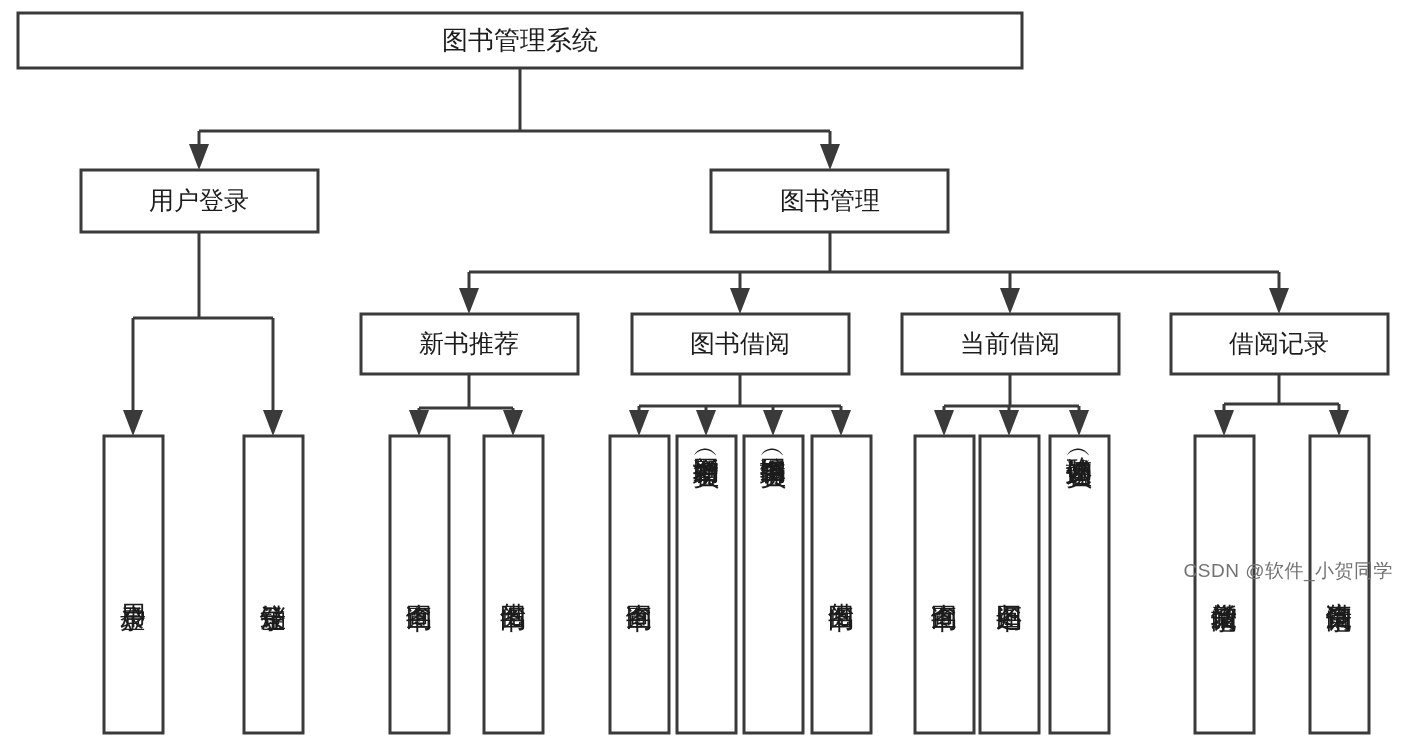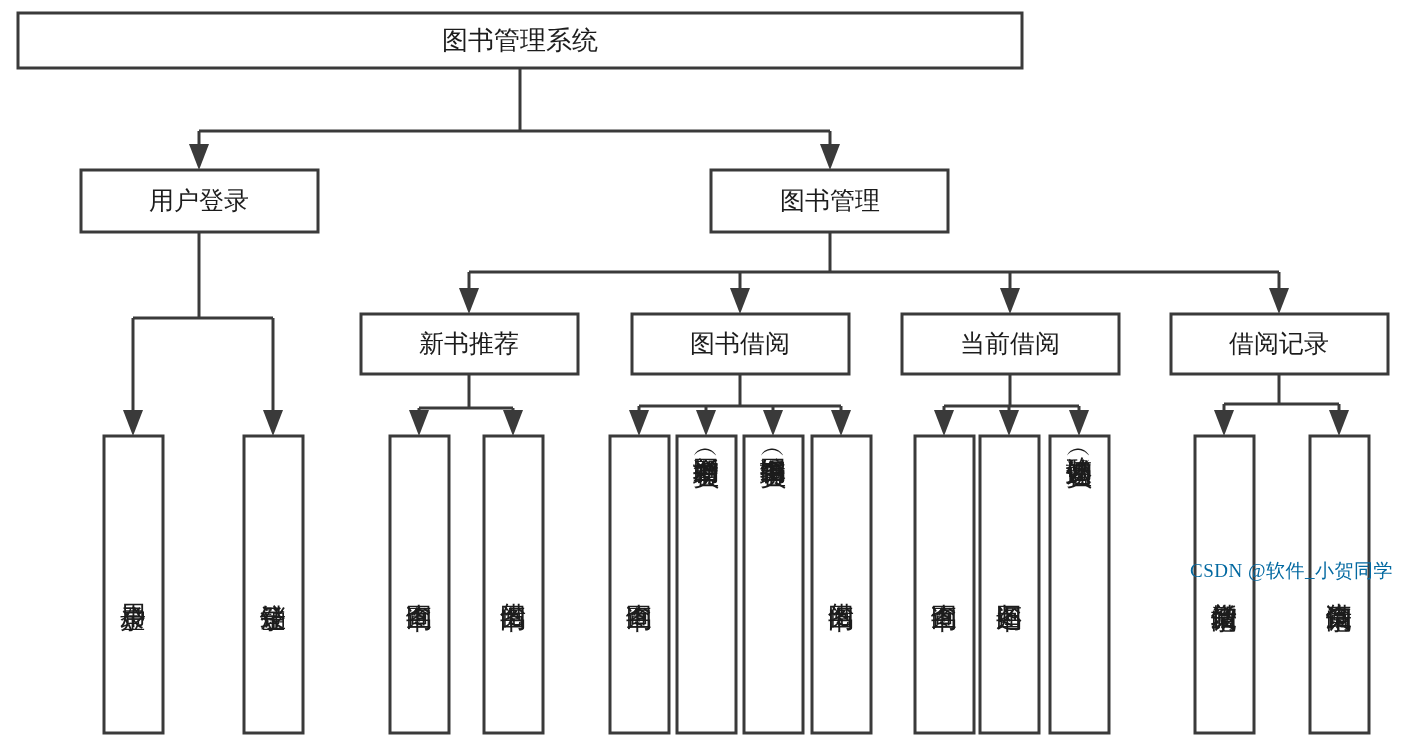--- a/index.html
+++ b/index.html
@@ -71,23 +71,23 @@
     line-height: 1.08;
     color: #1c1c1c;
     letter-spacing: 1px;
     white-space: nowrap;
     text-align: center;
   }
   #watermark {
     position: absolute;
     right: 12px;
     bottom: 6px;
-    font-family: Liberation Serif, serif;
+    font-family: Liberation Sans, sans-serif;
     font-size: 19px;
-    color: #0369a1;
+    color: #737373;
     letter-spacing: 0.5px;
     user-select: none;
     white-space: nowrap;
   }
 </style>
 </head>
 <body>
 
 <div id="diagram-root">
 

